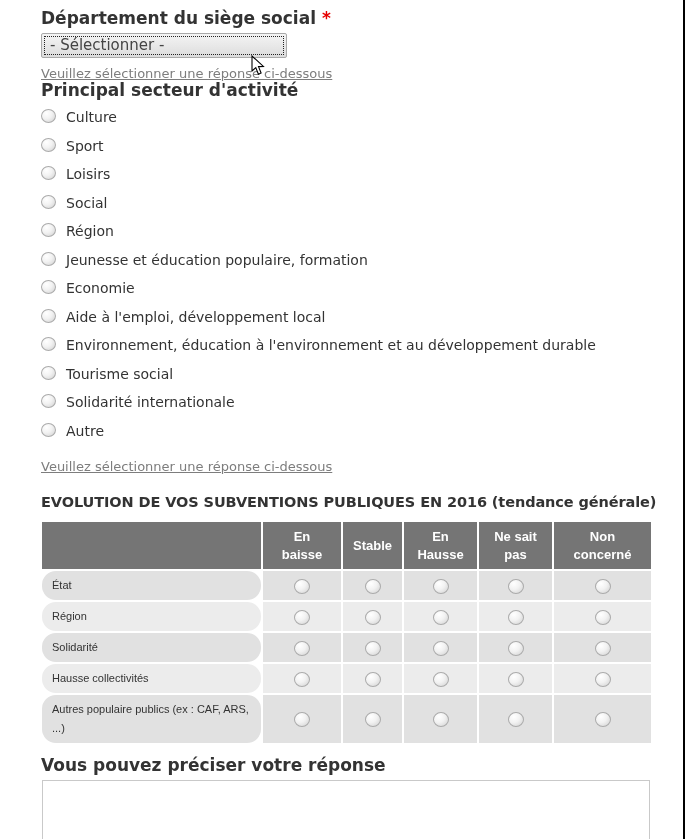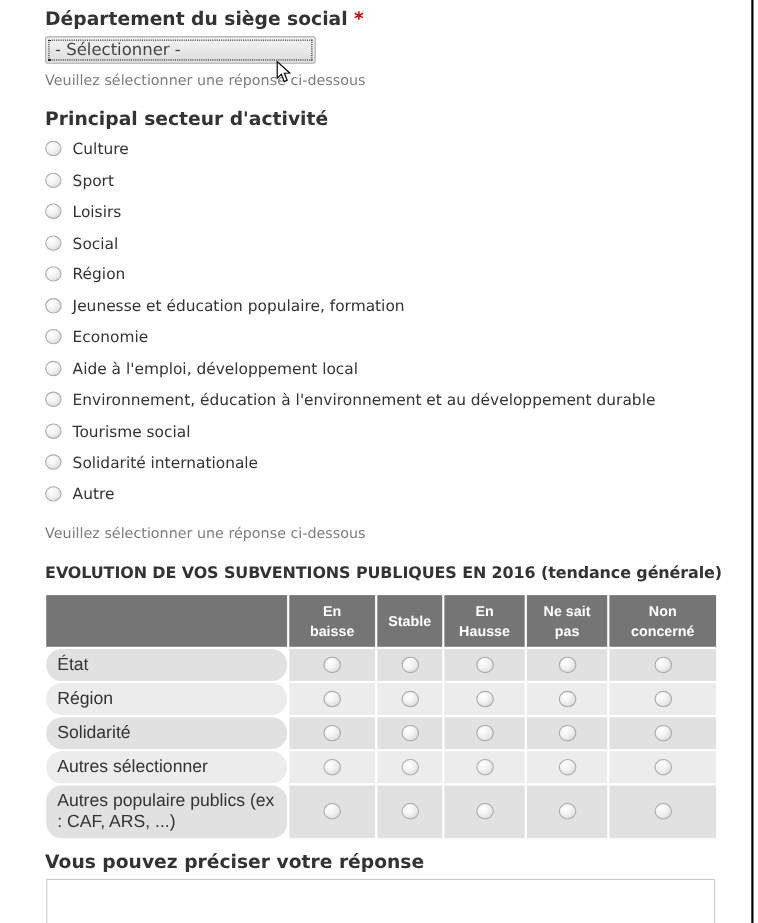--- a/index.html
+++ b/index.html
@@ -38,23 +38,24 @@
     padding-left: 8px;
     cursor: default;
     user-select: none;
   }
 
   .helper {
     margin-top: 8px;
     font-size: 13px;
     color: var(--helper-color, #7d7d7d);
     line-height: 16px;
-  }
-
-  .section-gap { margin-top: 19px; }
+    text-decoration: underline;
+  }
+
+  .section-gap { }
 
   ul.radio-list { list-style: none; margin-top: 10px; }
   ul.radio-list li {
     height: 28.5px;
     display: flex;
     align-items: flex-start;
   }
   .radio {
     display: inline-block;
     width: 15px;
@@ -94,21 +95,21 @@
     vertical-align: middle;
     height: 47px;
     white-space: pre-line;
     line-height: 18px;
   }
   table.matrix td {
     height: 27px;
     vertical-align: middle;
   }
   table.matrix td.row-label {
-    font-size: 16px;
+    font-size: 11px;
     color: #333333;
     padding: 5px 10px;
     line-height: 19px;
     border-radius: 14px;
   }
   table.matrix td.radio-cell { text-align: center; }
   table.matrix td.radio-cell .radio {
     width: 16px; height: 15px;
     vertical-align: middle;
   }
@@ -283,21 +284,21 @@
         <tr>
           <td class="row-label">Solidarité</td>
         <td class="radio-cell"><span class="radio"></span></td>
           <td class="radio-cell"><span class="radio"></span></td>
           <td class="radio-cell"><span class="radio"></span></td>
           <td class="radio-cell"><span class="radio"></span></td>
           <td class="radio-cell"><span class="radio"></span></td>
         </tr>
 
         <tr>
-          <td class="row-label">Autres sélectionner</td>
+          <td class="row-label">Hausse collectivités</td>
         <td class="radio-cell"><span class="radio"></span></td>
           <td class="radio-cell"><span class="radio"></span></td>
           <td class="radio-cell"><span class="radio"></span></td>
           <td class="radio-cell"><span class="radio"></span></td>
           <td class="radio-cell"><span class="radio"></span></td>
         </tr>
 
         <tr>
           <td class="row-label">Autres populaire publics (ex : CAF, ARS, ...)</td>
         <td class="radio-cell"><span class="radio"></span></td>

